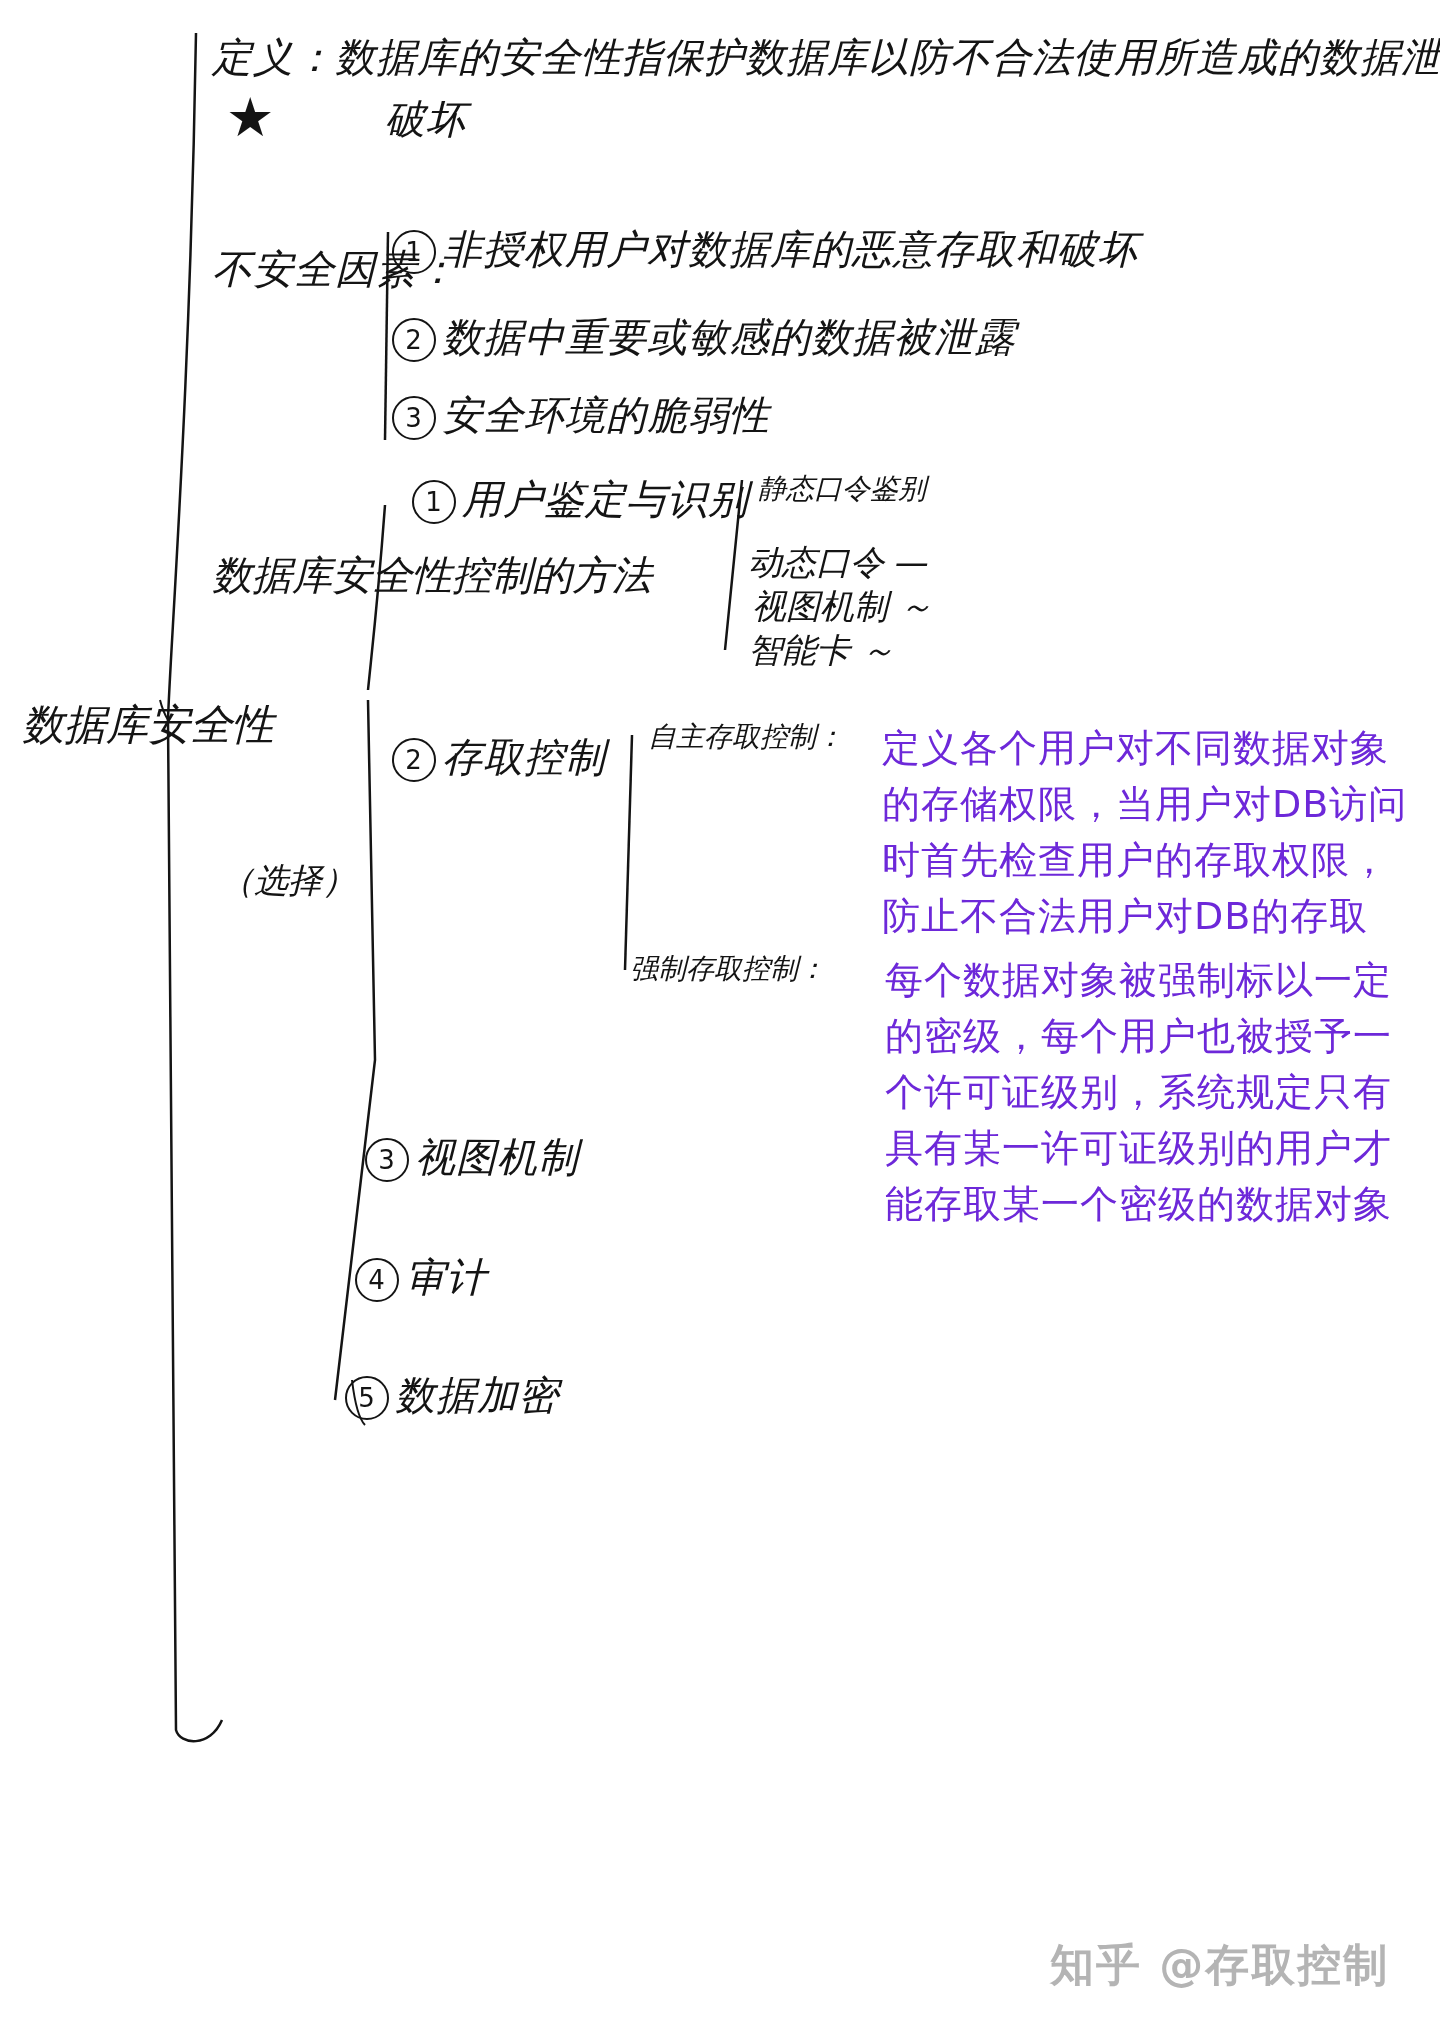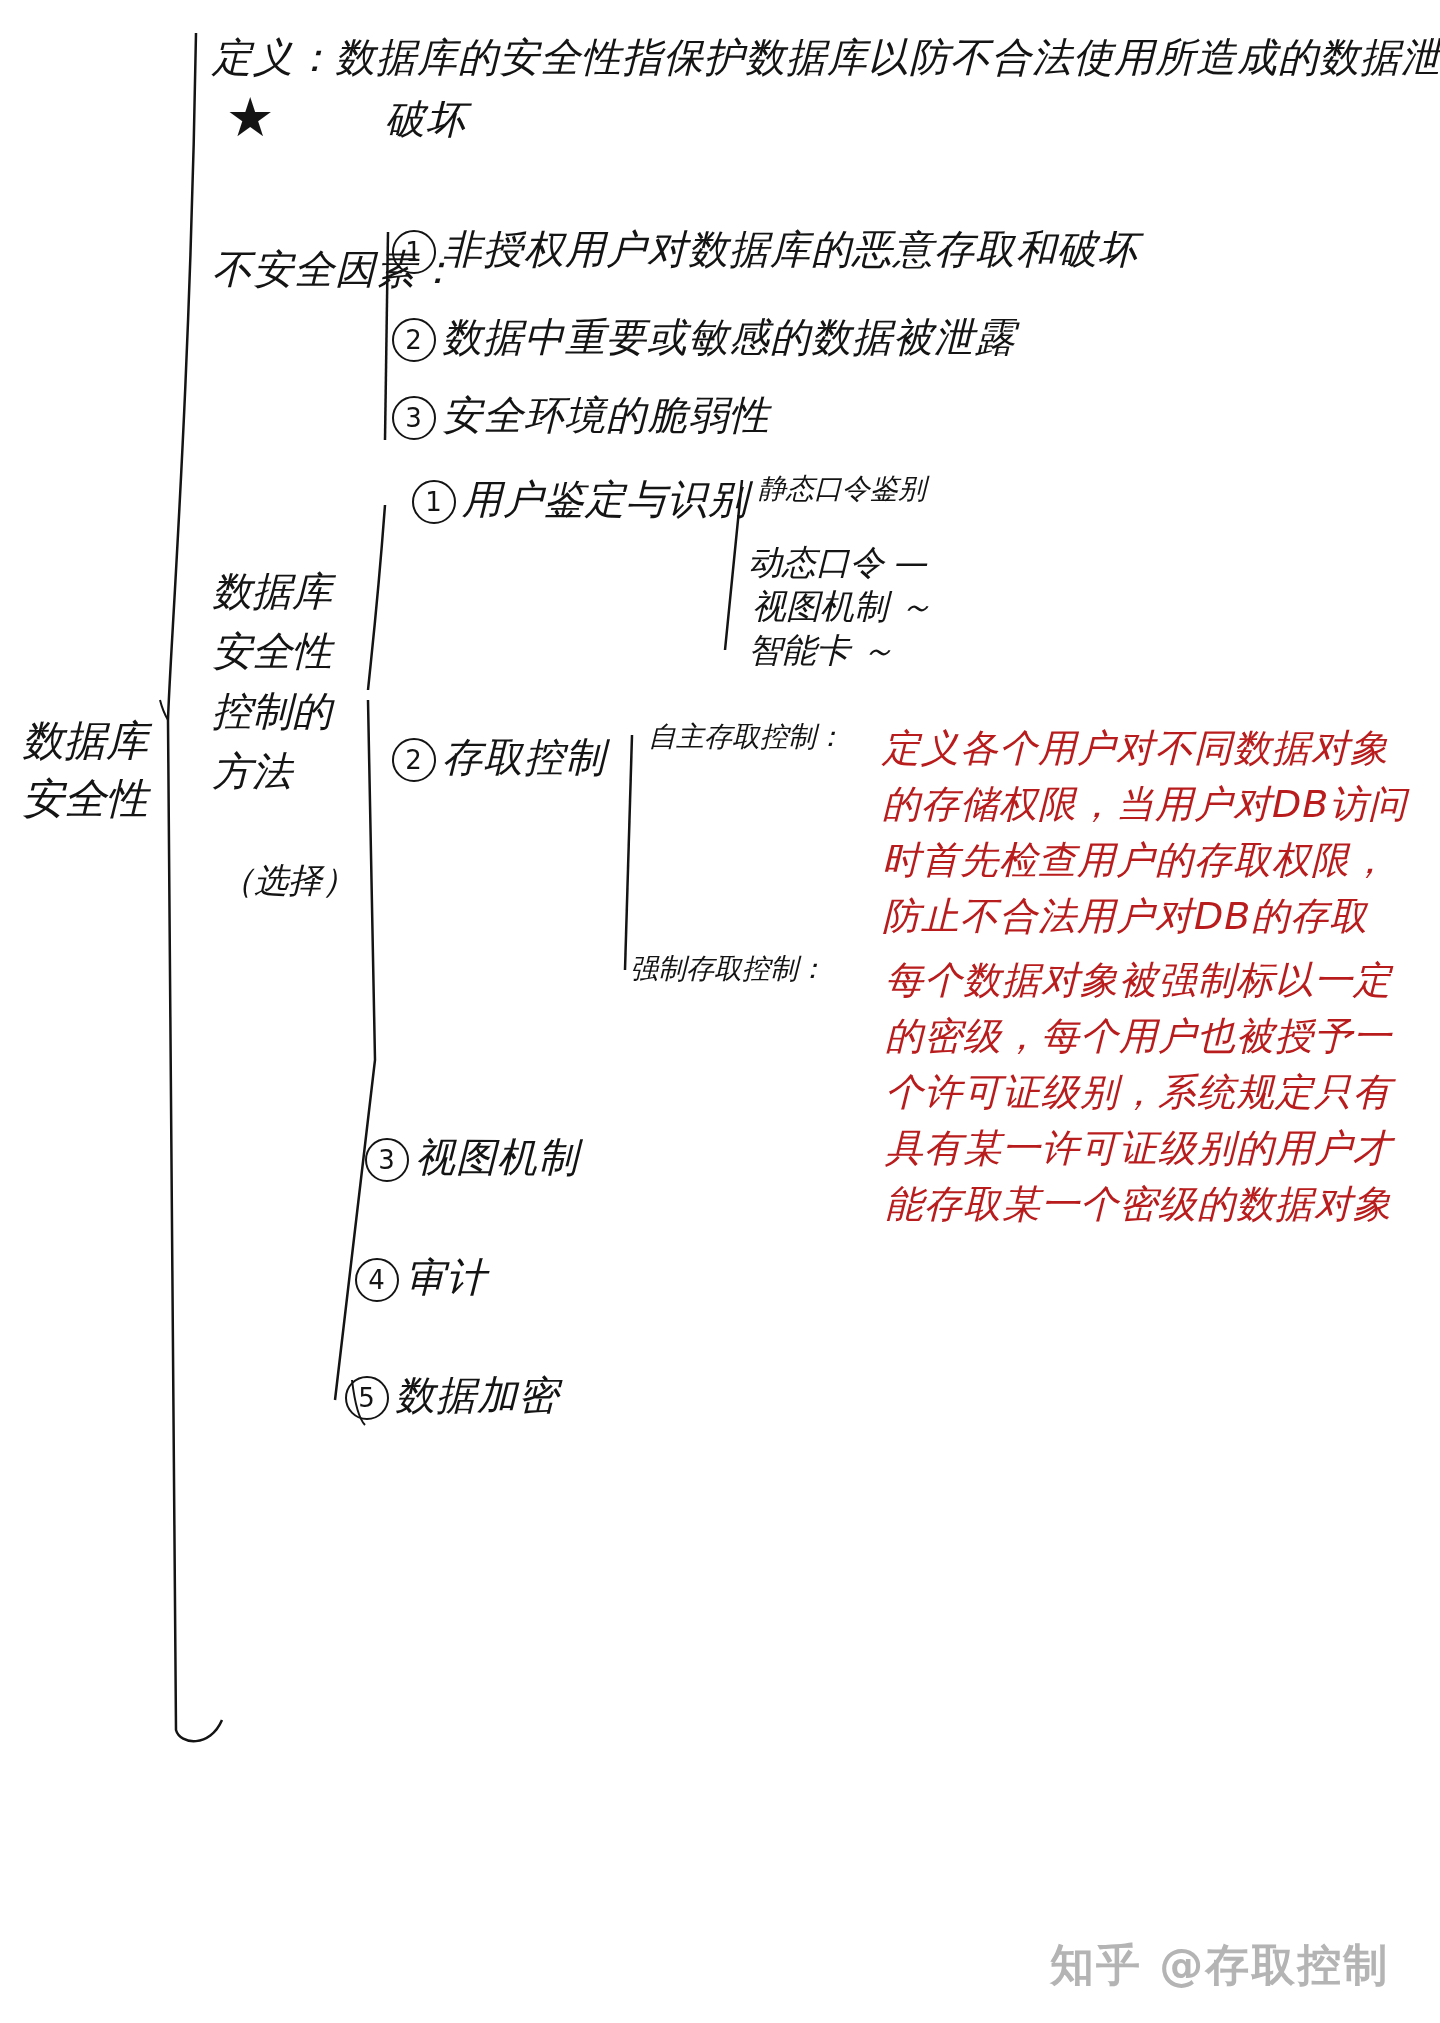--- a/index.html
+++ b/index.html
@@ -2,22 +2,22 @@
 <html><head>
 <meta charset="utf-8">
 <style>
   html, body { margin:0; padding:0; background:#ffffff; }
   body { width:1440px; height:2023px; position:relative; overflow:hidden;
          font-family:"DejaVu Sans", "Liberation Sans", sans-serif; color:#141414; }
   .abs { position:absolute; white-space:nowrap; }
   .hw { font-size:40px; letter-spacing:1px; font-style:italic; }
   .hw-md { font-size:28px; }
   .hw-sm { font-size:34px; }
-  .red { color:#b91c1c; font-size:38px; line-height:56px; font-style:italic; letter-spacing:1px; white-space:normal; }
-  .vlabel { display:flex; flex-direction:column; line-height:58px; font-size:42px; font-style:italic;margin-top:16px; }
+  .red { color:#6d28d9; font-size:38px; line-height:56px; letter-spacing:1px; white-space:normal; }
+  .vlabel { display:flex; flex-direction:row; line-height:58px; font-size:42px; font-style:italic; }
   .circ { display:inline-block; width:40px; height:40px; border:2.5px solid #141414; border-radius:50%;
           text-align:center; line-height:40px; font-size:26px; margin-right:6px; vertical-align:middle; font-style:normal; }
   svg.lines { position:absolute; left:0; top:0; }
   .watermark { color:#b4b4b4; font-size:44px; font-weight:bold; letter-spacing:2px; font-style:normal; }
 </style>
 </head>
 <body>
 
 <svg class="lines" width="1440" height="2023">
 

